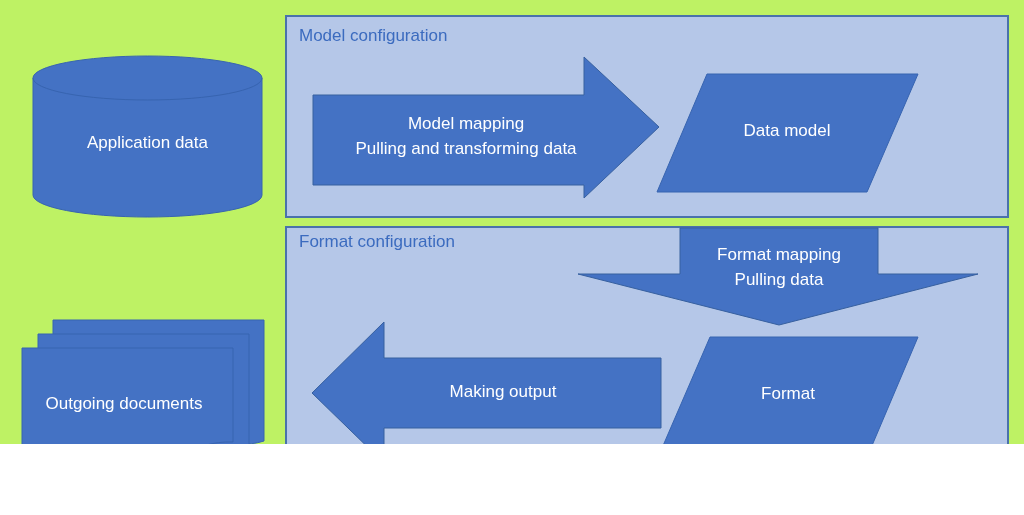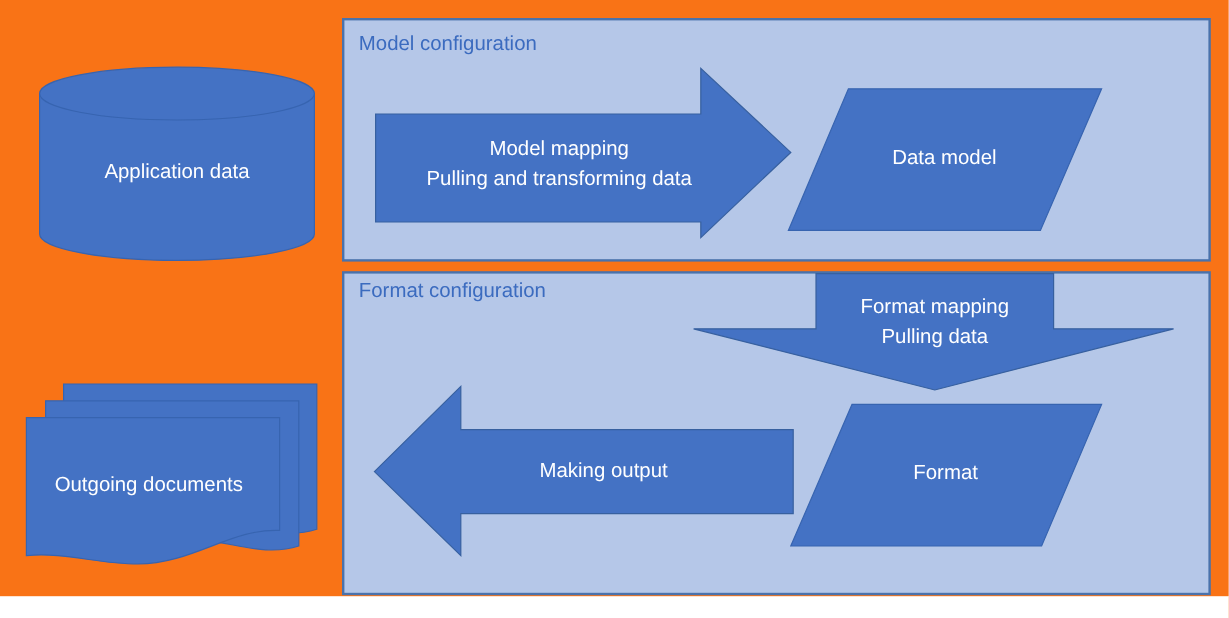--- a/index.html
+++ b/index.html
@@ -7,22 +7,22 @@
     margin: 0;
     padding: 0;
     background: #ffffff;
   }
   body {
     font-family: "Liberation Sans", sans-serif;
   }
   #canvas {
     position: relative;
     width: 1024px;
-    height: 497px;
-    background: #f97316;
+    height: 444px;
+    background: #bef264;
     overflow: hidden;
   }
   .svg-layer {
     position: absolute;
     left: 0;
     top: 0;
     width: 1024px;
     height: 515px;
   }
   .shape-label {

